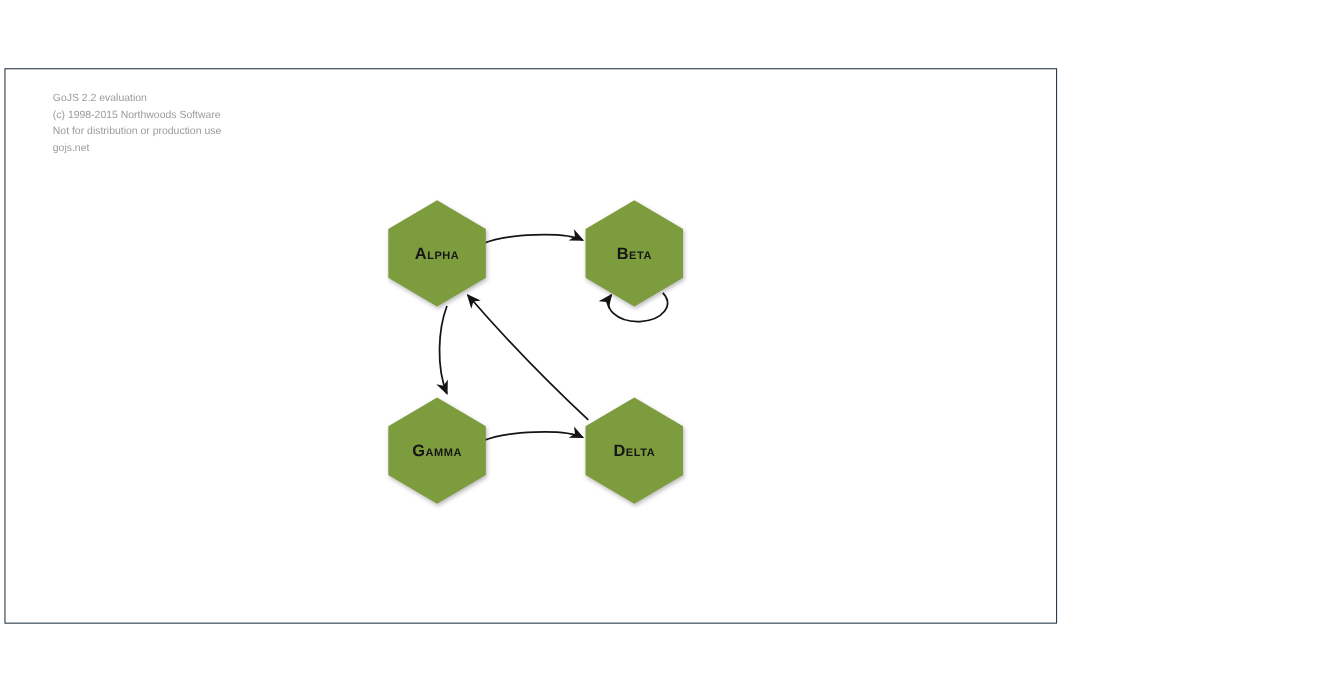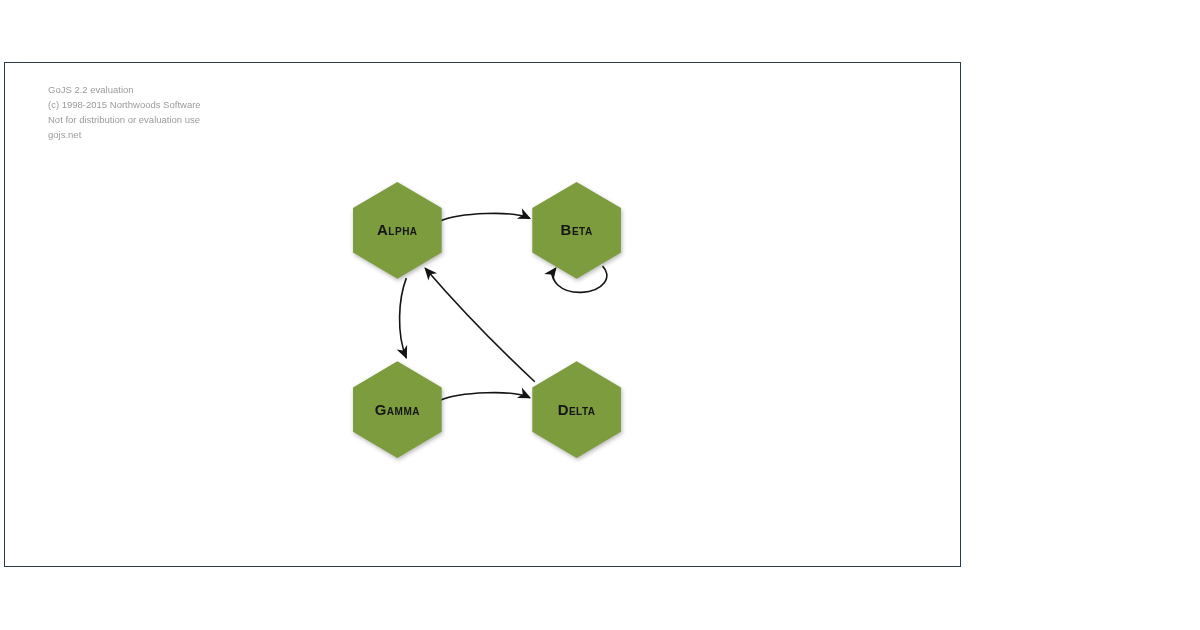--- a/index.html
+++ b/index.html
@@ -49,21 +49,21 @@
 </style>
 </head>
 <body>
 
 <div class="stage">
   <div class="canvas">
 
     <div class="watermark">
       <div>GoJS 2.2 evaluation</div>
       <div>(c) 1998-2015 Northwoods Software</div>
-      <div>Not for distribution or evaluation use</div>
+      <div>Not for distribution or production use</div>
       <div>gojs.net</div>
     </div>
 
     <svg class="diagram" viewBox="0 0 957 505">
       <defs>
         <marker id="arrow" viewBox="0 0 10 10" refX="9" refY="5" markerWidth="8.5" markerHeight="8.5" orient="auto-start-reverse">
           <path class="arrowhead" d="M 0.5 0.8 L 10 5 L 0.5 9.2 L 3.2 5 Z"></path>
         </marker>
       </defs>
 

